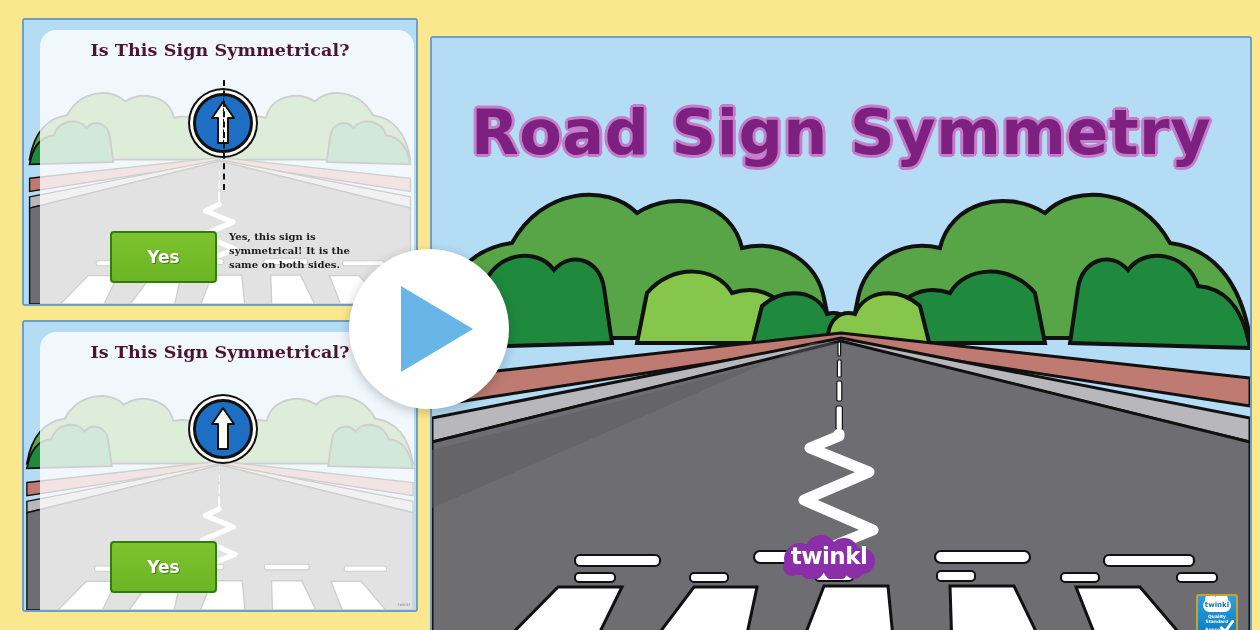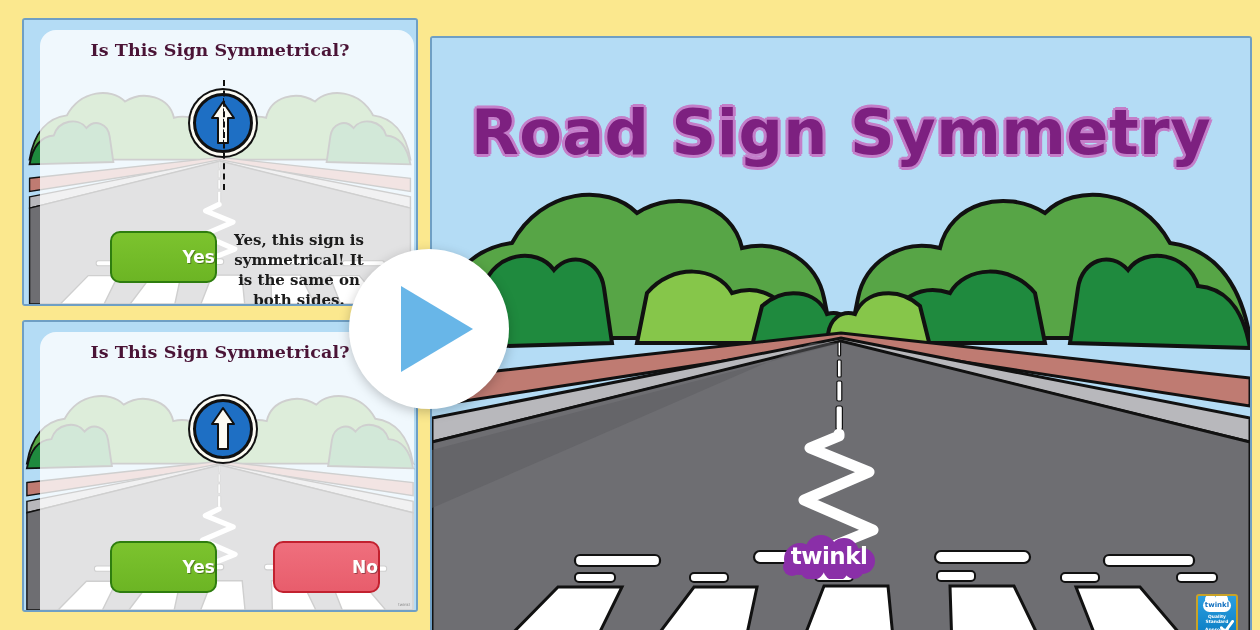--- a/index.html
+++ b/index.html
@@ -149,45 +149,45 @@
   .mirror-line {
     position: absolute;
     z-index: 16;
     border-left: 2px dashed #111;
   }
 
   
   .abtn {
     position: absolute;
     z-index: 15;
-    border-radius: 10px;
-    display: flex; align-items: center; justify-content: flex-end;
+    border-radius: 4px;
+    display: flex; align-items: center; justify-content: center;
     font-family: "DejaVu Sans", sans-serif;
     font-weight: bold;
     color: #fff;
     text-shadow: 1px 1px 0 rgba(0,0,0,0.35);
     cursor: pointer;
   }
   .abtn.yes {
     background: linear-gradient(#7cc32e, #6cb524);
     border: 2px solid #2e7d0f;
   }
   .abtn.no {
     background: linear-gradient(#ef6f7d, #e85d6c);
     border: 2px solid #c2212f;
   }
 
   .feedback {
     position: absolute;
     z-index: 15;
-    text-align: center;
+    text-align: left;
     font-family: "DejaVu Serif", serif;
     font-weight: bold;
-    font-size: 15px;
-    line-height: 20px;
+    font-size: 10px;
+    line-height: 14px;
     color: #1b1b1b;
   }
 
   .thumb-mark {
     position: absolute; right: 6px; bottom: 3px;
     font-size: 4px; color: #8b8b8b; z-index: 30;
     font-family: "DejaVu Sans", sans-serif;
   }
 
   
@@ -411,23 +411,20 @@
     <div class="sign" style="left:169px; top:77px; width:60px; height:60px;">
       <svg class="arrow" width="26" height="46" viewBox="0 0 26 46">
         <path d="M13,2 L24,18 L18,18 L18,43 L8,43 L8,18 L2,18 Z" fill="#fdfcf4" stroke="#111" stroke-width="2" stroke-linejoin="round"></path>
       </svg>
     </div>
 
     <div class="abtn yes" style="left:86px; top:219px; width:107px; height:52px; font-size:17px;">
       <span>Yes</span>
     </div>
 
-    <div class="abtn no" style="left:249px; top:219px; width:107px; height:52px; font-size:17px;">
-      <span>No</span>
-    </div>
 
     <div class="thumb-mark">twinkl</div>
   </div>
 
   <div class="play-btn">
     <div class="play-tri"></div>
   </div>
 
 </div>
 

